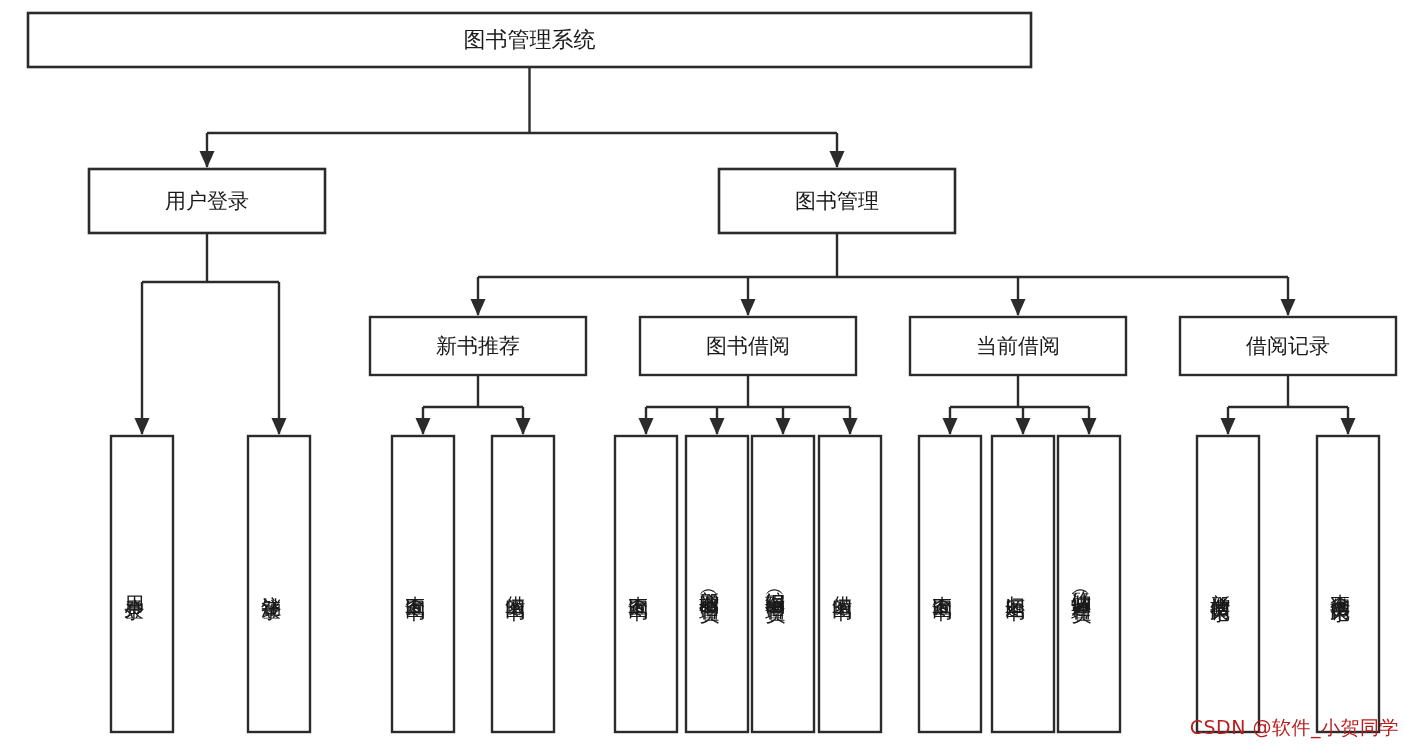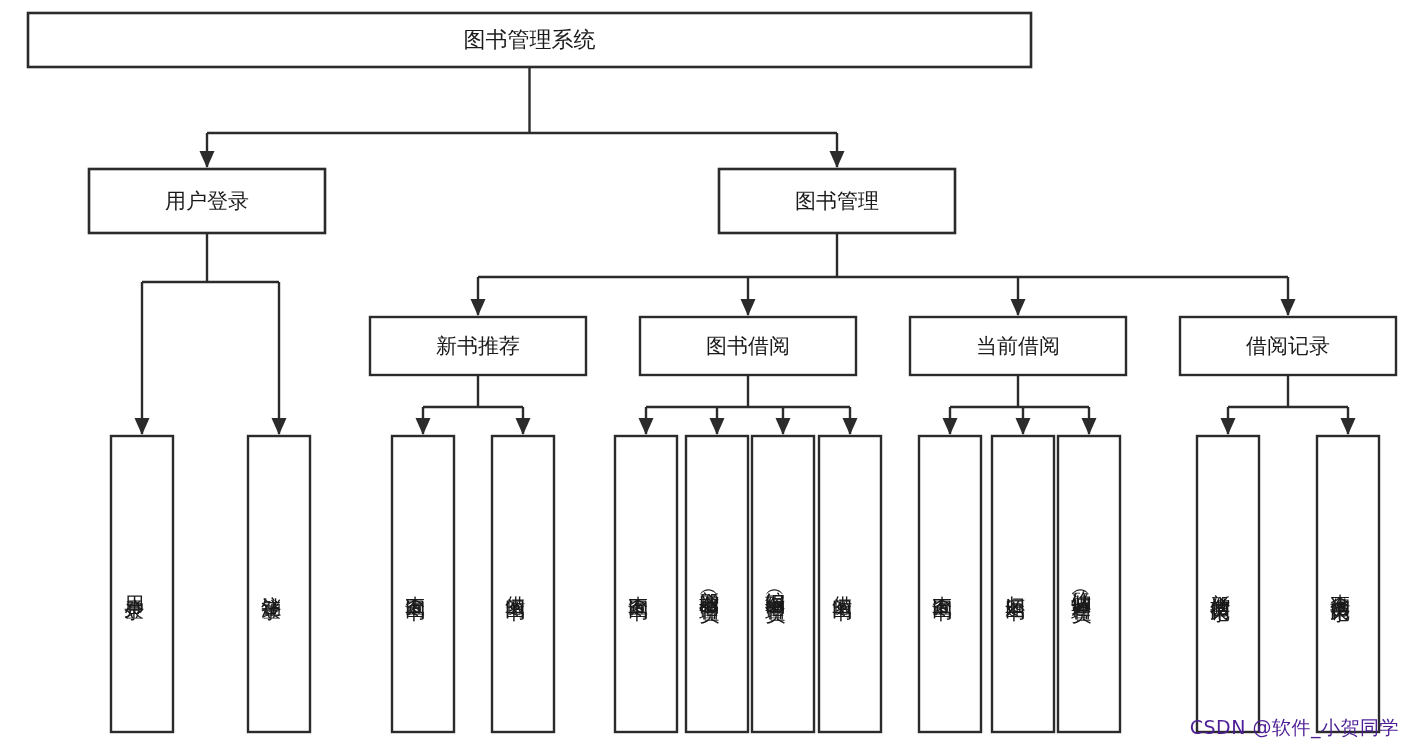--- a/index.html
+++ b/index.html
@@ -76,21 +76,21 @@
     white-space: nowrap;
     pointer-events: none;
     user-select: none;
   }
   .watermark {
     position: absolute;
     right: 14px;
     bottom: 6px;
     font-family: "DejaVu Sans", "Liberation Sans", sans-serif;
     font-size: 19px;
-    color: #4c1d95;
+    color: #b91c1c;
     letter-spacing: 0.5px;
     white-space: nowrap;
     user-select: none;
   }
 </style>
 </head>
 <body>
 
 <div id="diagram-root">
 

